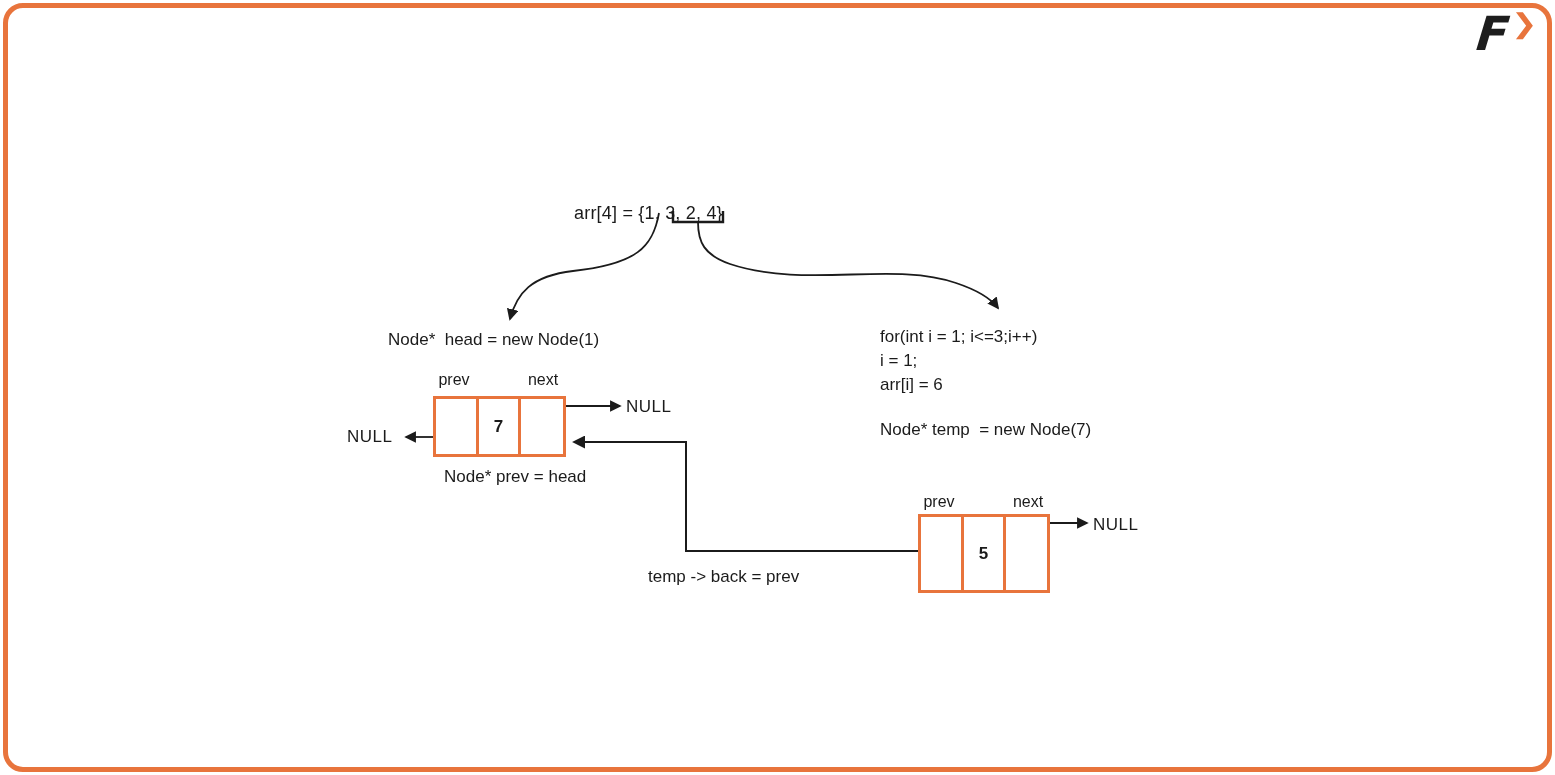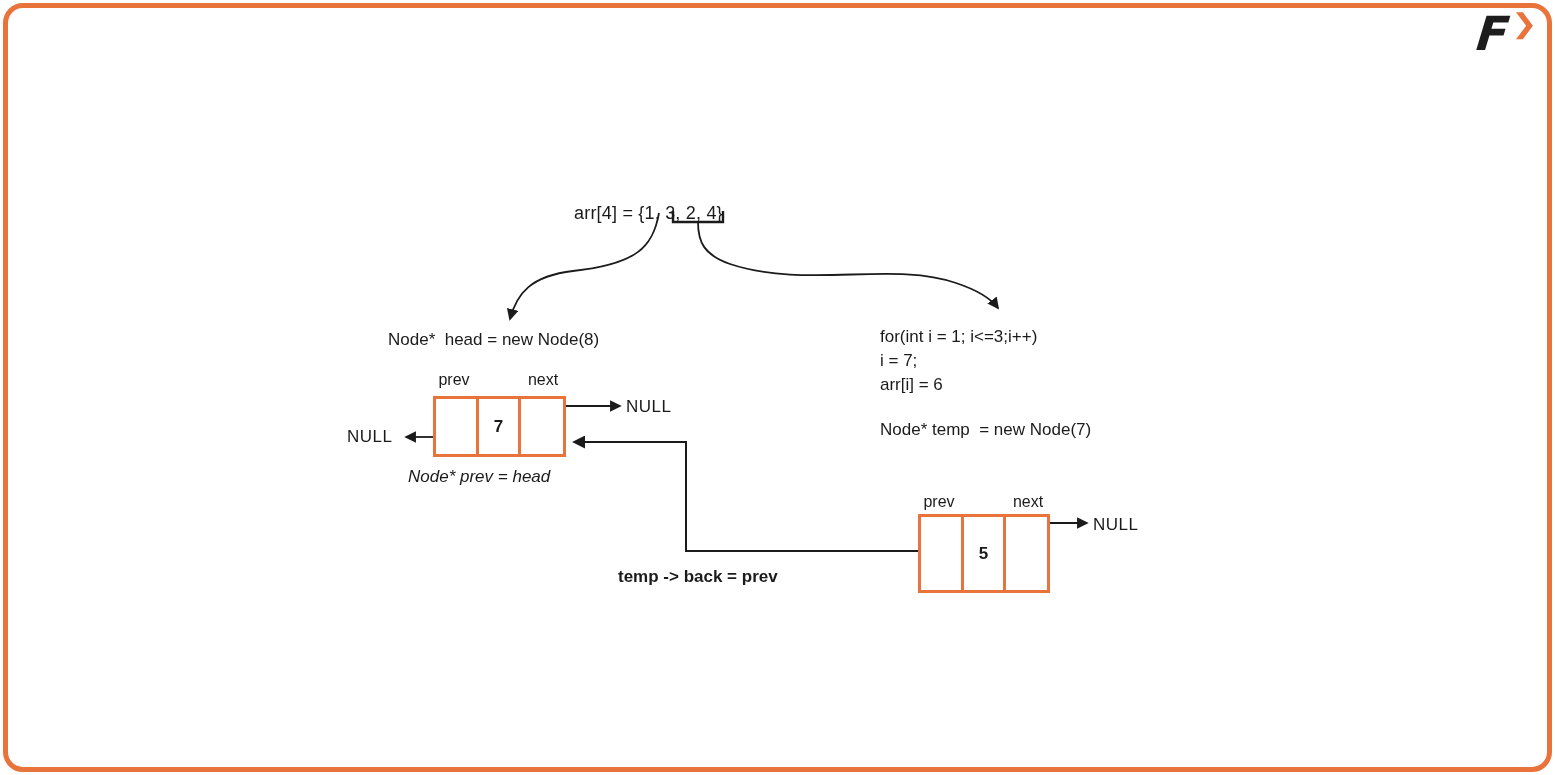--- a/index.html
+++ b/index.html
@@ -116,49 +116,49 @@
 
     <path d="M433,437 L406,437" fill="none" stroke="#1b1b1b" stroke-width="1.8" marker-end="url(#ah)"></path>
 
     <path d="M1050,523 L1087,523" fill="none" stroke="#1b1b1b" stroke-width="1.8" marker-end="url(#ah)"></path>
 
     <path d="M918,551 L686,551 L686,442 L574,442" fill="none" stroke="#1b1b1b" stroke-width="2" marker-end="url(#ah)"></path>
   </svg>
 
   <div class="abs title" style="left:574px;top:187px;">arr[4] = {1, 3, 2, 4}</div>
 
-  <div class="abs label" style="left:388px;top:330px;">Node*  head = new Node(8)</div>
+  <div class="abs label" style="left:388px;top:330px;">Node*  head = new Node(1)</div>
 
   <div class="abs cell-label" style="left:432px;top:371px;width:44px;">prev</div>
   <div class="abs cell-label" style="left:520px;top:371px;width:46px;">next</div>
 
   <div class="node" style="left:433px;top:396px;width:133px;height:61px;">
     <div class="cell" style="width:40px;"></div>
     <div class="cell mid" style="flex:1;">7</div>
     <div class="cell" style="width:42px;"></div>
   </div>
 
   <div class="abs null-label" style="left:626px;top:397px;">NULL</div>
   <div class="abs null-label" style="left:347px;top:427px;">NULL</div>
 
-  <div class="abs label" style="left:408px;top:467px;font-style:italic;">Node* prev = head</div>
+  <div class="abs label" style="left:444px;top:467px;">Node* prev = head</div>
 
   <div class="abs" style="left:880px;top:325px;">
     <div class="code-line">for(int i = 1; i&lt;=3;i++)</div>
-    <div class="code-line">i = 7;</div>
+    <div class="code-line">i = 1;</div>
     <div class="code-line">arr[i] = 6</div>
   </div>
   <div class="abs label" style="left:880px;top:420px;">Node* temp  = new Node(7)</div>
 
   <div class="abs cell-label" style="left:917px;top:493px;width:44px;">prev</div>
   <div class="abs cell-label" style="left:1005px;top:493px;width:46px;">next</div>
 
   <div class="node" style="left:918px;top:514px;width:132px;height:79px;">
     <div class="cell" style="width:40px;"></div>
     <div class="cell mid" style="flex:1;">5</div>
     <div class="cell" style="width:41px;"></div>
   </div>
 
   <div class="abs null-label" style="left:1093px;top:515px;">NULL</div>
 
-  <div class="abs label" style="left:618px;top:567px;font-weight:bold;">temp -&gt; back = prev</div>
+  <div class="abs label" style="left:648px;top:567px;">temp -&gt; back = prev</div>
 
 </div>
 
 </body></html>

